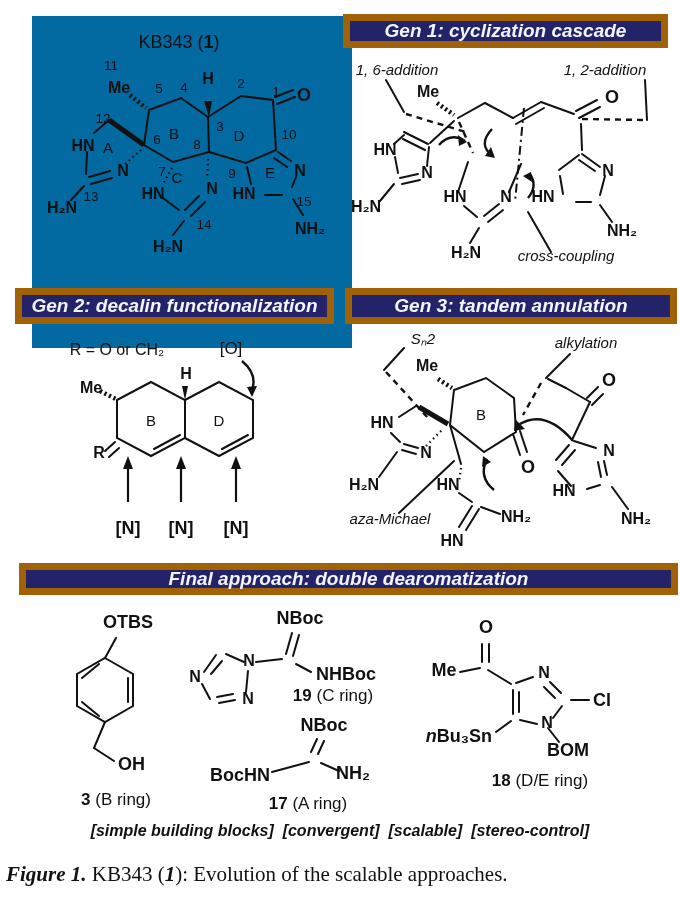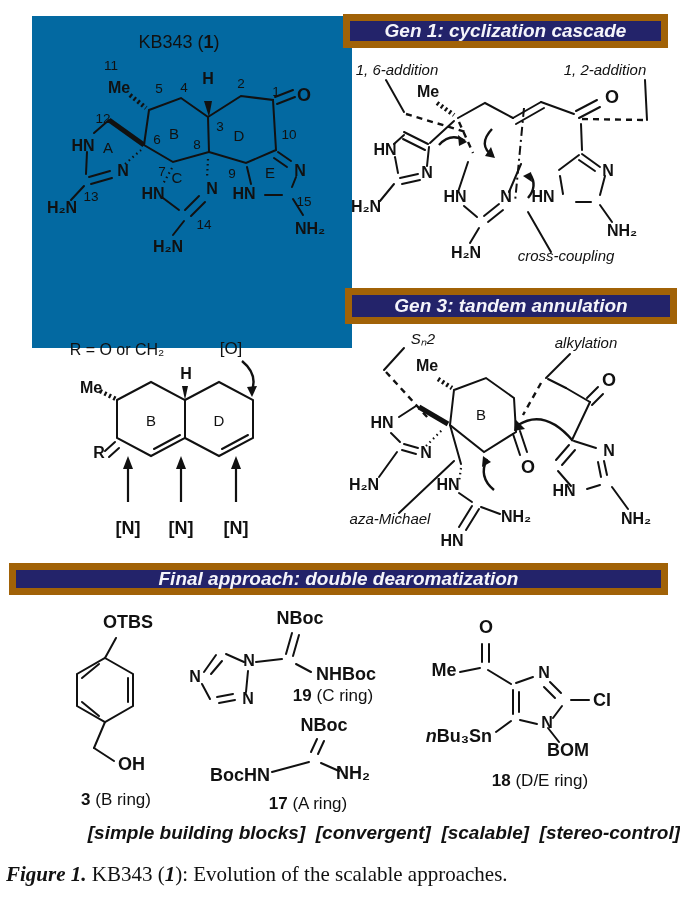--- a/index.html
+++ b/index.html
@@ -13,22 +13,22 @@
             background:#0369a1;}
   svg{position:absolute;overflow:visible;}
   svg text{font-family:"Liberation Sans",sans-serif;fill:#111;}
   .atm{font-weight:bold;font-size:16px;}
   .atm-lg{font-weight:bold;font-size:18px;}
   .num{font-size:13.5px;}
   .rng{font-size:15px;}
   .ann{font-style:italic;font-size:15px;}
   .ttl{font-size:18px;}
   .lbl{font-size:17px;}
-  .tags{position:absolute;left:0;top:822px;width:680px;text-align:right;
-        font-weight:bold;font-style:italic;font-size:19px;white-space:pre;}
+  .tags{position:absolute;left:0;top:822px;width:680px;text-align:center;
+        font-weight:bold;font-style:italic;font-size:16px;white-space:pre;}
   .caption{position:absolute;left:6px;top:862px;width:670px;
            font-family:"Liberation Serif",serif;font-size:21px;}
   .caption b{font-weight:bold;font-style:italic;}
 </style>
 </head>
 <body>
 
 <div class="page">
 
   <div class="kb-panel">
@@ -162,20 +162,23 @@
     <text class="atm" x="24" y="162" text-anchor="middle">H₂N</text>
     <text class="atm" x="113" y="152" text-anchor="middle">HN</text>
     <text class="atm" x="164" y="152" text-anchor="middle">N</text>
     <text class="atm" x="124" y="208" text-anchor="middle">H₂N</text>
     <text class="atm" x="201" y="152" text-anchor="middle">HN</text>
     <text class="atm" x="266" y="126" text-anchor="middle">N</text>
     <text class="atm" x="280" y="186" text-anchor="middle">NH₂</text>
     <text class="ann" x="224" y="211" text-anchor="middle">cross-coupling</text>
   </svg>
 
+  <div class="hdr" style="left:15px;top:288px;width:319px;height:36px;">
+    <span>Gen 2: decalin functionalization</span>
+  </div>
   <svg style="left:16px;top:330px;" width="314" height="230" viewBox="0 0 314 230">
     <g stroke="#111" stroke-width="2" stroke-linecap="round" fill="none">
       <path d="M101,70 L135,52 L169,70 L169,108 L135,126 L101,108 Z"></path>
       <path d="M169,70 L203,52 L237,70 L237,108 L203,126 L169,108"></path>
       <line x1="138" y1="119" x2="164" y2="105"></line>
       <line x1="206" y1="119" x2="232" y2="105"></line>
       <line x1="89" y1="121" x2="99" y2="112"></line>
         <line x1="93" y1="127" x2="103" y2="118"></line>
     </g>
     <g stroke="#111" fill="#111">
@@ -268,21 +271,21 @@
     <text class="atm" x="106" y="160" text-anchor="middle">HN</text>
     <text class="atm-lg" x="186" y="143" text-anchor="middle">O</text>
     <text class="ann" x="48" y="194" text-anchor="middle">aza-Michael</text>
     <text class="atm" x="174" y="192" text-anchor="middle">NH₂</text>
     <text class="atm" x="110" y="216" text-anchor="middle">HN</text>
     <text class="atm" x="222" y="166" text-anchor="middle">HN</text>
     <text class="atm" x="267" y="126" text-anchor="middle">N</text>
     <text class="atm" x="294" y="194" text-anchor="middle">NH₂</text>
   </svg>
 
-  <div class="hdr" style="left:9px;top:563px;width:659px;height:32px;text-align:right;">
+  <div class="hdr" style="left:19px;top:563px;width:659px;height:32px;text-align:right;">
     <span>Final approach: double dearomatization</span>
   </div>
   <svg style="left:8px;top:600px;" width="664" height="222" viewBox="0 0 664 222">
 
     <g stroke="#111" stroke-width="2" stroke-linecap="round" fill="none">
       <path d="M97,58 L125,74 L125,106 L97,122 L69,106 L69,74 Z"></path>
       <line x1="74" y1="78" x2="91" y2="64"></line>
       <line x1="120" y1="78" x2="120" y2="102"></line>
       <line x1="91" y1="116" x2="74" y2="102"></line>
       <line x1="97" y1="58" x2="108" y2="38"></line>

